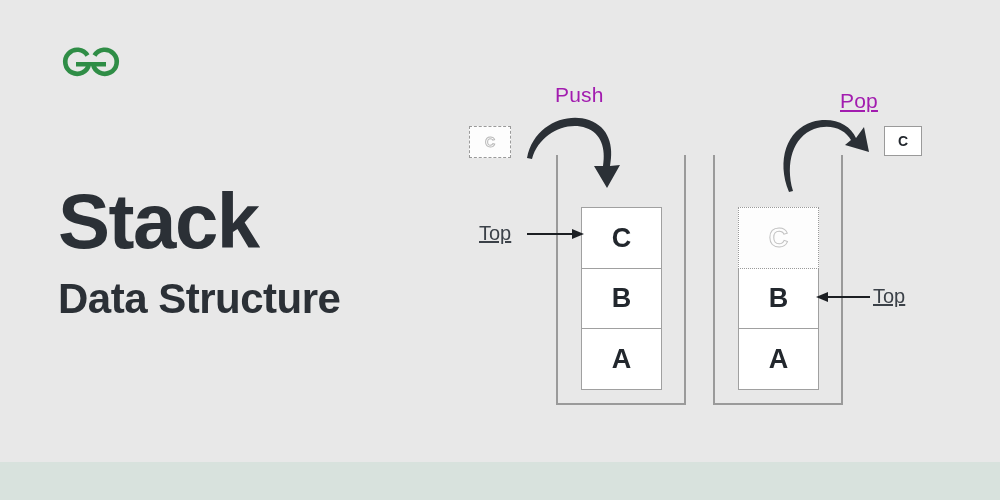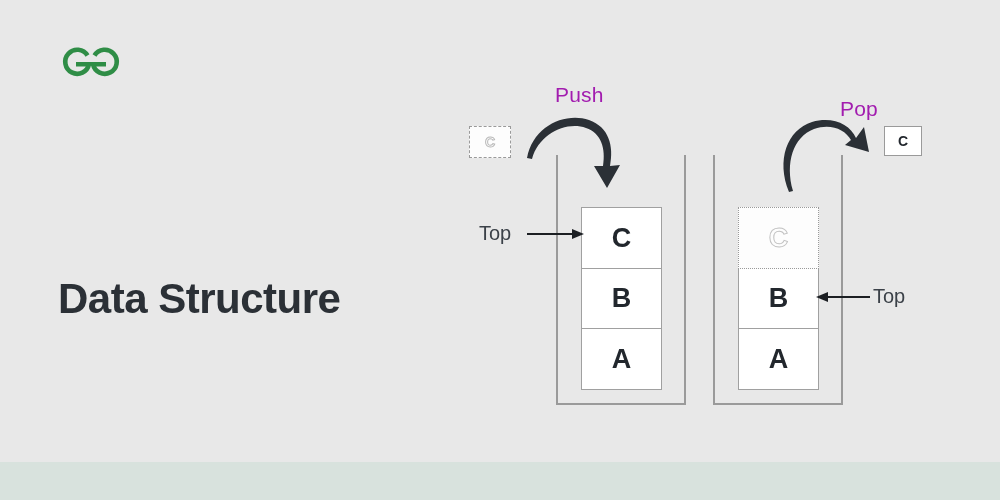--- a/index.html
+++ b/index.html
@@ -59,28 +59,29 @@
   }
   
   .op-label {
     position: absolute;
     font-size: 21px;
     color: #a21caf;
     letter-spacing: 0.2px;
     white-space: nowrap;
   }
   #push-label { left: 555px; top: 83px; }
-  #pop-label  { left: 840px; top: 97px; }
+  #pop-label  { left: 840px; top: 89px; text-decoration: underline; }
 
   
   .top-label {
     position: absolute;
     font-size: 20px;
     color: #3b4148;
     white-space: nowrap;
+    text-decoration: underline;
   }
   #top-label-push { left: 479px; top: 222px; }
   #top-label-pop  { left: 873px; top: 285px; }
 
   
   .stack-shell {
     position: absolute;
     width: 130px;
     height: 250px;
   }
@@ -193,20 +194,21 @@
 
   <div id="logo">
     <svg width="62" height="36" viewBox="0 0 62 36">
       <g fill="none" stroke="#2f8d46" stroke-width="4.6">
         <path d="M27.5 10.5 A12 12 0 1 0 29 19.2 L16 19.2"></path>
         <path d="M34.5 10.5 A12 12 0 1 1 33 19.2 L46 19.2"></path>
       </g>
     </svg>
   </div>
 
+  <div id="page-title">Stack</div>
   <div id="page-subtitle">Data Structure</div>
 
   <div class="op-label" id="push-label">Push</div>
   <div class="op-label" id="pop-label">Pop</div>
 
   <div class="top-label" id="top-label-push">Top</div>
   <div class="top-label" id="top-label-pop">Top</div>
 
   <div class="float-box" id="push-source-box">
     <span class="ghost-letter">C</span>

